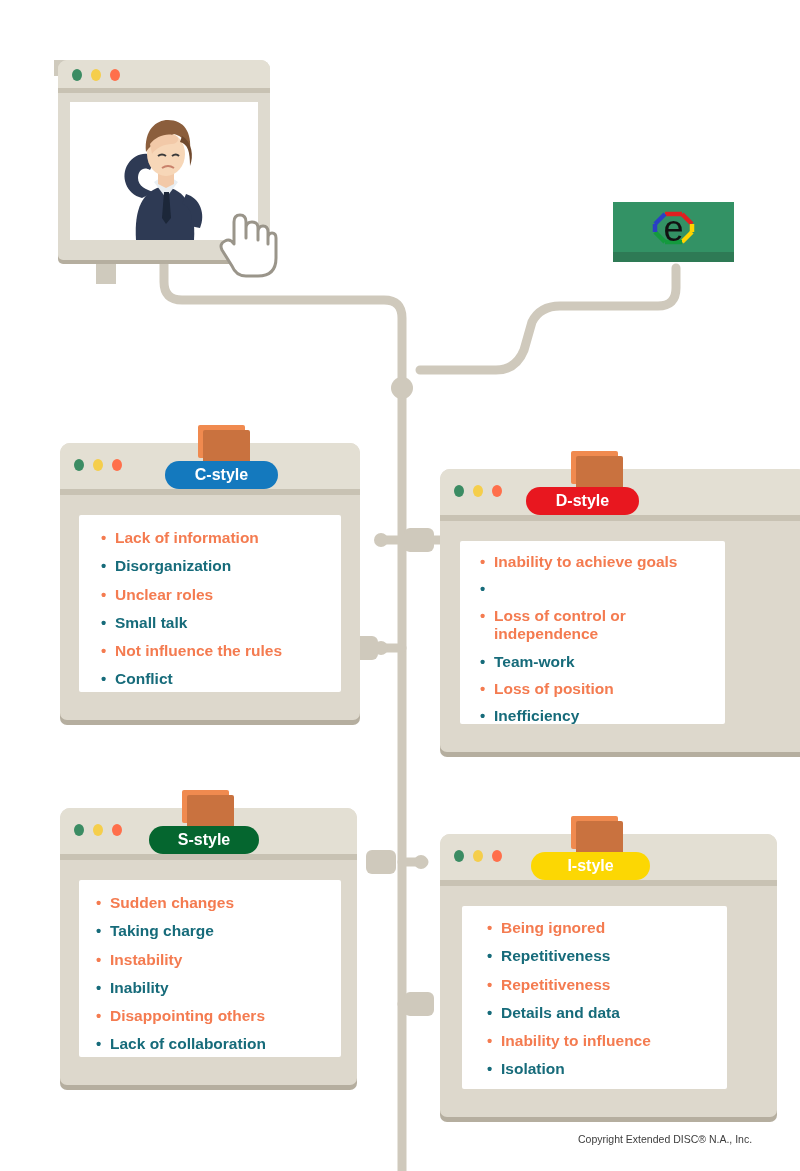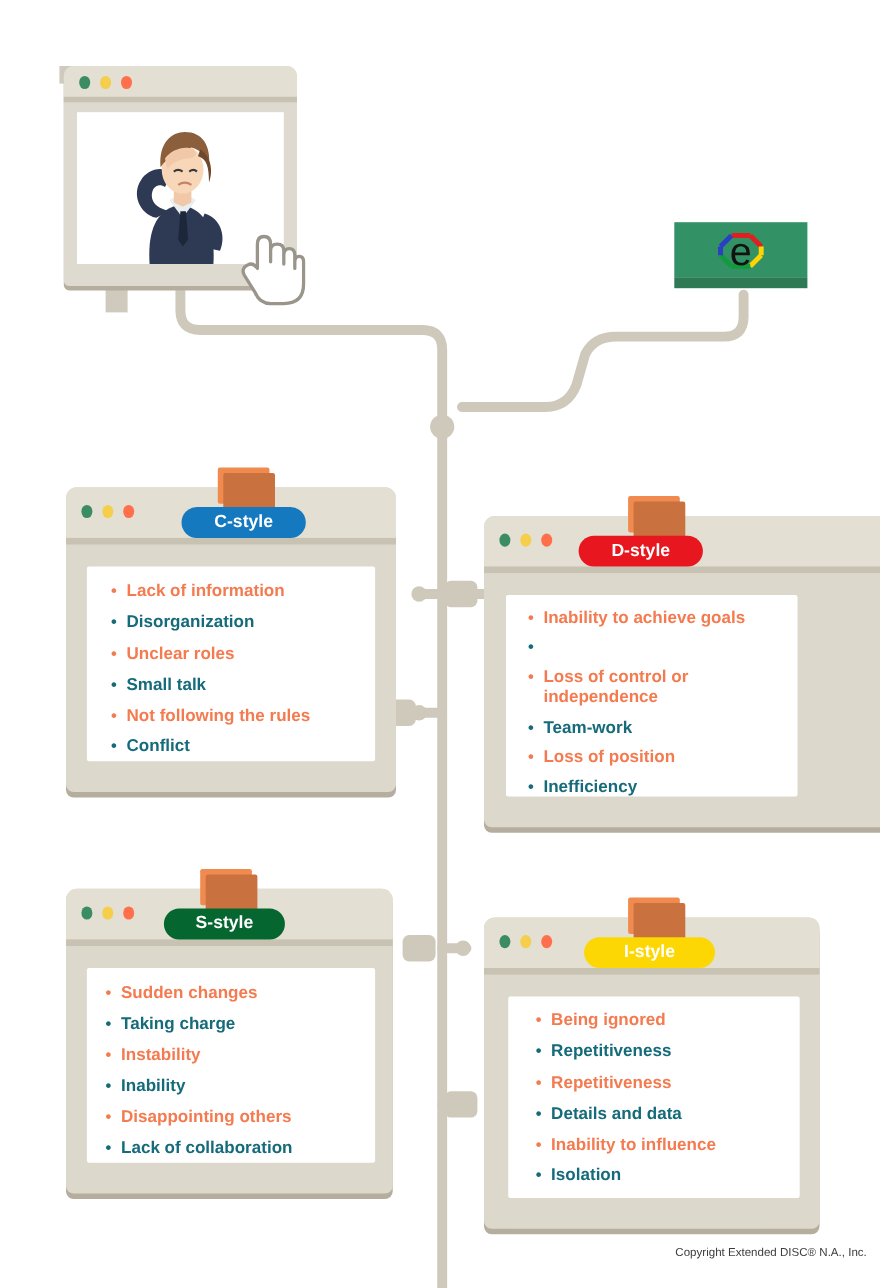--- a/index.html
+++ b/index.html
@@ -78,21 +78,21 @@
   }
   .panel{
     position:absolute;background:#ffffff;border-radius:2px;
   }
   .item{display:flex;align-items:flex-start;font-size:15.5px;font-weight:bold;line-height:1.18;}
   .item .bul{flex:0 0 auto;width:14px;font-size:15px;line-height:1.18;}
   .c-orange{color:#F47B50;}
   .c-teal{color:#166B7A;}
 
   .copyright{
-    position:absolute;left:578px;top:1133px;width:210px;text-align:right;
+    position:absolute;left:578px;top:1133px;width:210px;
     font-size:10.5px;color:#3d3d3d;z-index:4;
   }
 </style>
 </head>
 <body>
 
 <div id="stage">
 
   <svg id="wires" viewBox="0 0 800 1171">
     <g fill="none" stroke="#CFC9BC" stroke-width="9" stroke-linecap="round">
@@ -213,21 +213,21 @@
       <div class="item c-orange" style="margin-bottom:10px;">
         <span class="bul">•</span>
         <span>Unclear roles</span>
       </div>
       <div class="item c-teal" style="margin-bottom:10px;">
         <span class="bul">•</span>
         <span>Small talk</span>
       </div>
       <div class="item c-orange" style="margin-bottom:10px;">
         <span class="bul">•</span>
-        <span>Not following the rules</span>
+        <span>Not influence the rules</span>
       </div>
       <div class="item c-teal">
         <span class="bul">•</span>
         <span>Conflict</span>
       </div>
     </div>
   </div>
 
   <div class="card" id="card-d" style="left:440px;top:469px;width:367px;height:283px;">
     <div class="card-shell"></div>
@@ -299,21 +299,21 @@
         <span class="bul">•</span>
         <span>Disappointing others</span>
       </div>
       <div class="item c-teal">
         <span class="bul">•</span>
         <span>Lack of collaboration</span>
       </div>
     </div>
   </div>
 
-  <div class="card" id="card-i" style="left:440px;top:834px;width:305px;height:283px;">
+  <div class="card" id="card-i" style="left:440px;top:834px;width:305px;height:283px;padding-left:32px;">
     <div class="card-shell"></div>
     <div class="card-bar"></div>
     <div class="card-sep"></div>
     <div class="dots card-dots" style="z-index:4;">
       <span class="dot d-green"></span>
       <span class="dot d-yellow"></span>
       <span class="dot d-red"></span>
     </div>
     <div class="tab" style="left:131px;top:-18px;z-index:2;"></div>
     <div class="badge" id="badge-i" style="left: 91px; top: 18px; width: 119px; z-index: 5; background: rgb(252, 215, 3);">I-style</div>

